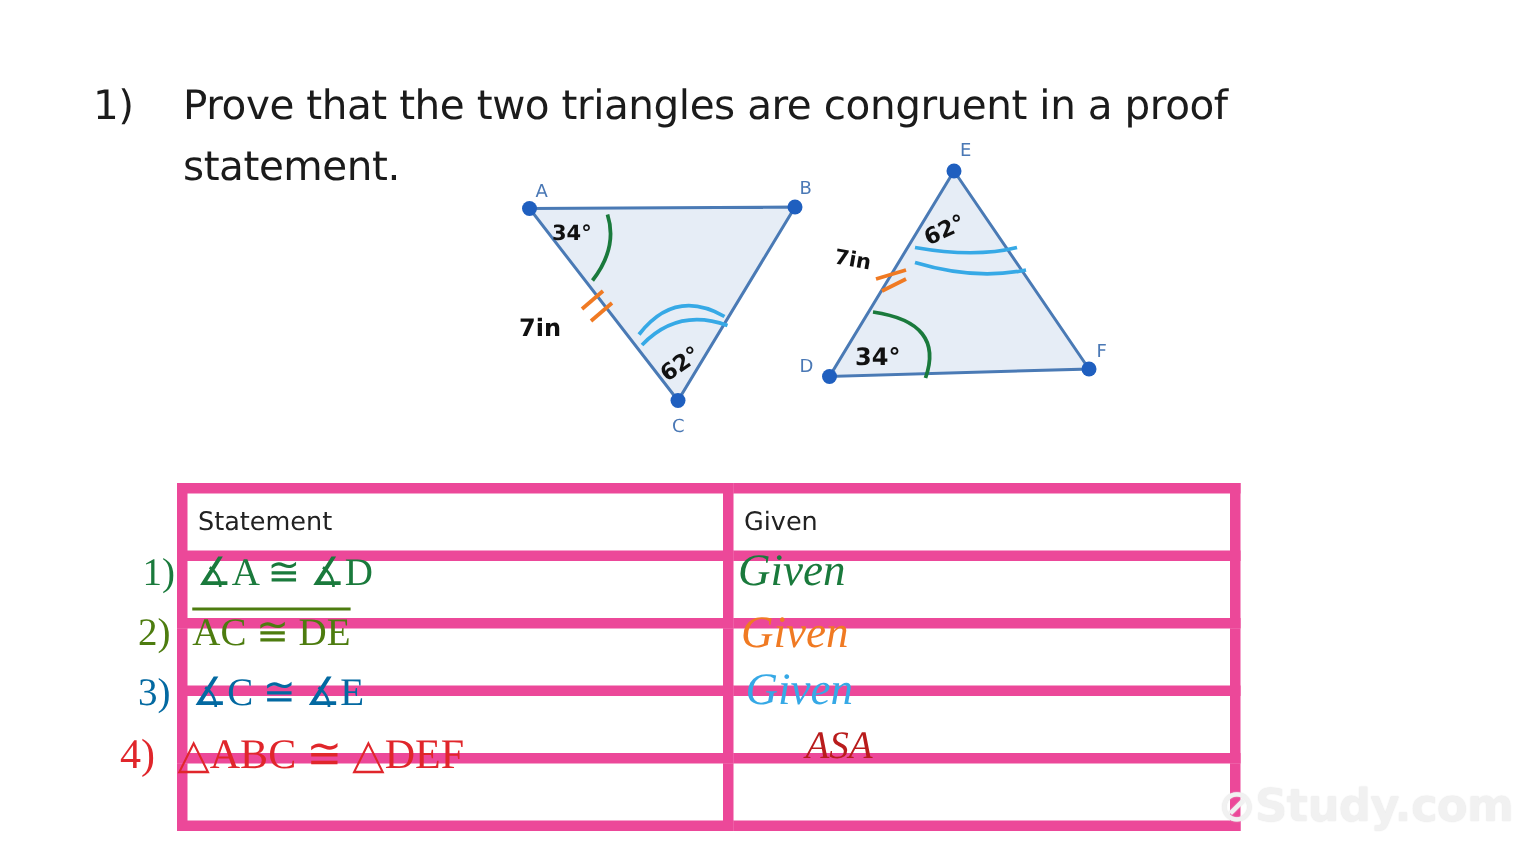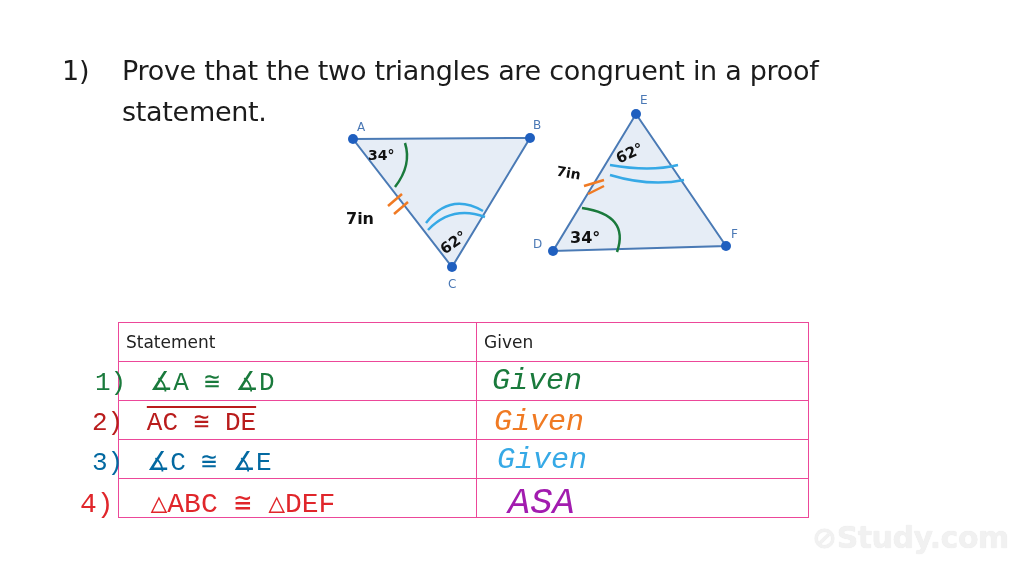--- a/index.html
+++ b/index.html
@@ -2,25 +2,25 @@
 <html><head>
 <meta charset="utf-8">
 <style>
   html,body{margin:0;padding:0;}
   body{width:1024px;height:576px;background:#ffffff;position:relative;overflow:hidden;font-family:"Liberation Sans",sans-serif;}
   .question{position:absolute;left:62px;top:50px;font-family:"DejaVu Sans",sans-serif;font-size:27px;color:#1b1b1b;line-height:41px;letter-spacing:-0.3px;}
   .question .num{position:absolute;left:0;top:0;}
   .question .text{position:absolute;left:60px;top:0;width:760px;}
   .fig{position:absolute;left:0;top:0;}
   .proof-table{position:absolute;left:118px;top:322px;border-collapse:collapse;font-family:"DejaVu Sans",sans-serif;font-size:17px;color:#222;}
-  .proof-table td{border:1px solid #ec4899;height:38px;padding:0 7px;vertical-align:middle;}
+  .proof-table td{border:7px solid #ec4899;height:38px;padding:0 7px;vertical-align:middle;}
   .proof-table td.c1{width:343px;}
   .proof-table td.c2{width:317px;}
   .ink{position:absolute;left:0;top:0;}
-  .hw{font-family:Liberation Mono, monospace;}
+  .hw{font-family:Liberation Serif, serif;}
   .watermark{position:absolute;left:812px;top:520px;font-family:"DejaVu Sans",sans-serif;font-size:30px;font-weight:bold;color:#f1f1f1;text-shadow:0 0 1px #e2e2e2;letter-spacing:-0.5px;}
 </style>
 </head>
 <body>
 
 <div class="question">
   <span class="num">1)</span>
   <span class="text">Prove that the two triangles are congruent in a proof statement.</span>
 </div>
 
@@ -94,34 +94,34 @@
 </tbody>
   </table>
 
 <div class="ink">
   <div class="hw" style="position:absolute;left:95px;top:366px;font-size:26px;color:#1a7a3c;white-space:nowrap;">
     <span>1)</span>
     <span style="margin-left:8px;">∡A ≅ ∡D</span>
   </div>
   <div class="hw" style="position:absolute;left:492px;top:364px;font-size:30px;color:#1a7a3c;font-style:italic;">Given</div>
 
-  <div class="hw" style="position:absolute;left:92px;top:406px;font-size:26px;color:#b91c1c;white-space:nowrap;">
+  <div class="hw" style="position:absolute;left:92px;top:406px;font-size:26px;color:#4d7c0f;white-space:nowrap;">
     <span>2)</span>
     <span style="margin-left:8px;text-decoration:overline;">AC ≅ DE</span>
   </div>
   <div class="hw" style="position:absolute;left:494px;top:405px;font-size:30px;color:#f07a23;font-style:italic;">Given</div>
 
   <div class="hw" style="position:absolute;left:92px;top:446px;font-size:26px;color:#0369a1;white-space:nowrap;">
     <span>3)</span>
     <span style="margin-left:8px;">∡C ≅ ∡E</span>
   </div>
   <div class="hw" style="position:absolute;left:497px;top:443px;font-size:30px;color:#36a9e6;font-style:italic;">Given</div>
 
   <div class="hw" style="position:absolute;left:80px;top:486px;font-size:28px;color:#e0262b;white-space:nowrap;">
     <span>4)</span>
-    <span style="margin-left:20px;">△ABC ≅ △DEF</span>
+    <span style="margin-left:8px;">△ABC ≅ △DEF</span>
   </div>
-  <div class="hw" style="position:absolute;left:508px;top:482px;font-size:37px;color:#a21caf;font-style:italic;">ASA</div>
+  <div class="hw" style="position:absolute;left:537px;top:482px;font-size:26px;color:#b91c1c;font-style:italic;">ASA</div>
 </div>
 
 <div class="watermark">
   <span>⊘</span><span>Study.com</span>
 </div>
 
 </body></html>

